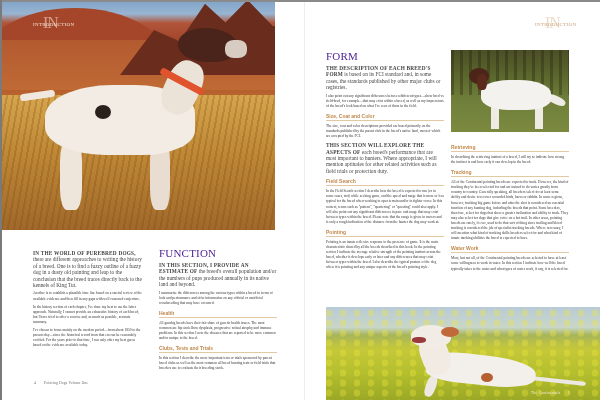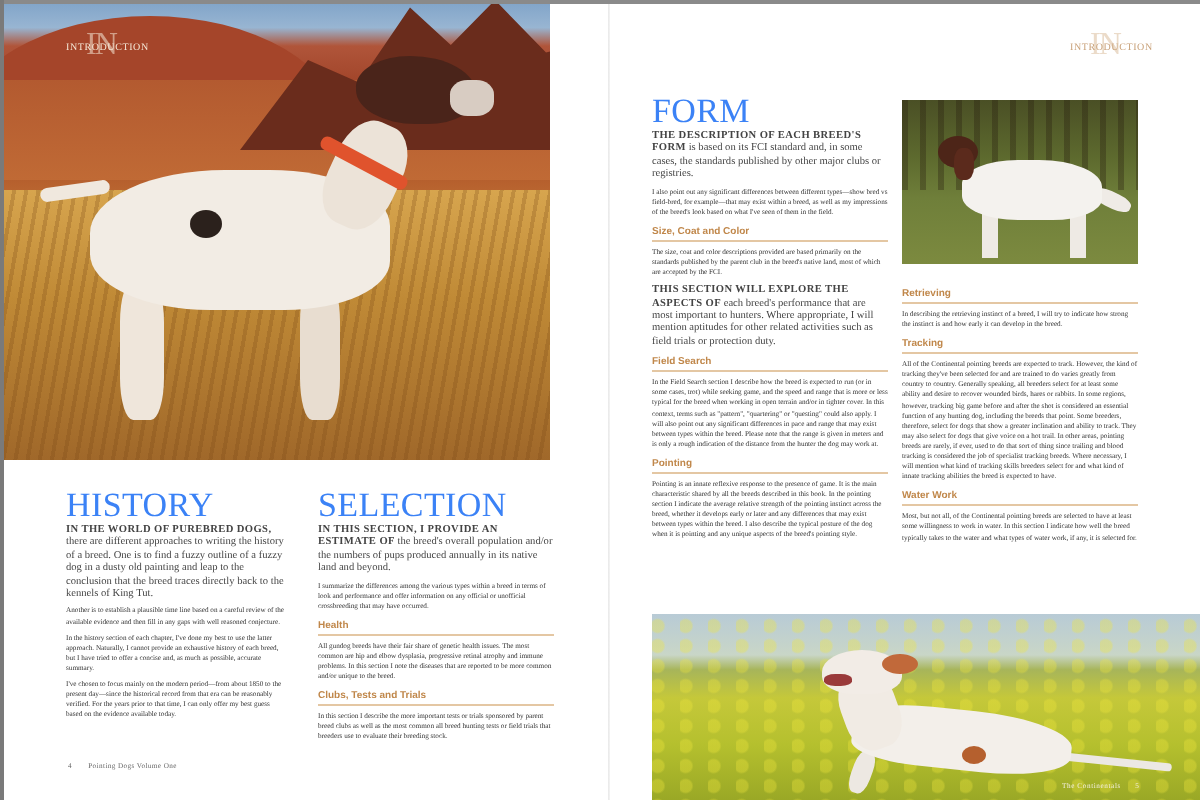--- a/index.html
+++ b/index.html
@@ -31,21 +31,21 @@
   .hero .dog-muzzle { position: absolute; left: 225px; top: 40px; width: 22px; height: 18px; background: #d8ccc2; border-radius: 40%; }
   .hero .dog-collar { position: absolute; left: 158px; top: 78px; width: 48px; height: 7px; background: #e0532d; transform: rotate(28deg); border-radius: 3px; }
   .hero .dog-leg1 { position: absolute; left: 60px; top: 140px; width: 22px; height: 70px; background: #efe6db; border-radius: 30%; }
   .hero .dog-leg2 { position: absolute; left: 150px; top: 140px; width: 20px; height: 70px; background: #e8ddd0; border-radius: 30%; }
   .hero .dog-tail { position: absolute; left: 20px; top: 92px; width: 35px; height: 7px; background: #f0e8de; transform: rotate(-8deg); border-radius: 4px; }
 
   .running-head-left { position: absolute; left: 33px; top: 22px; font-size: 5px; letter-spacing: 0.3px; color: #f5e7d6; z-index: 3; }
   .running-head-left .big { position: absolute; left: 10px; top: -8px; font-size: 16px; color: rgba(245,231,214,0.55); letter-spacing: -1px; }
 
   .col { position: absolute; }
-  .h-section { font-size: 17px; color: #3b82f6; line-height: 12px; letter-spacing: 0.2px; }
+  .h-section { font-size: 11px; color: #4c1d95; line-height: 12px; letter-spacing: 0.2px; }
   .lead { font-size: 5.3px; line-height: 6.4px; color: #444; margin-top: 3px; }
   .lead .caps { text-transform: uppercase; letter-spacing: 0.2px; font-weight: bold; color: #444; }
   .body { font-size: 3.6px; line-height: 5.1px; color: #333; margin-top: 3px; }
   .subhead { font-family: "Liberation Sans", "DejaVu Sans", sans-serif; font-size: 5px; font-weight: bold; color: #c0874a; border-bottom: 0.6px solid #e4c7a3; padding-bottom: 1px; margin-top: 4px; }
 
   .footer-left { position: absolute; left: 34px; top: 381px; font-size: 3.6px; color: #666; letter-spacing: 0.2px; }
   .footer-left .pnum { margin-right: 7px; }
 
   
   .running-head-right { position: absolute; left: 535px; top: 22px; font-size: 5px; color: #c9a27a; letter-spacing: 0.3px; z-index: 3; }
@@ -98,33 +98,32 @@
     <div class="dog-head"></div>
     <div class="dog-muzzle"></div>
   </div>
 
   <div class="running-head-left">
     <span class="big">IN</span>
     <span>INTRODUCTION</span>
   </div>
 
   <div class="col" style="left:33px; top:247px; width:110px;">
-    <div class="h-section">HISTORY</div>
     <div class="lead">
       <span class="caps">IN THE WORLD OF PUREBRED DOGS,</span>
       <span>there are different approaches to writing the history of a breed. One is to find a fuzzy outline of a fuzzy dog in a dusty old painting and leap to the conclusion that the breed traces directly back to the kennels of King Tut.</span>
     </div>
     <p class="body">Another is to establish a plausible time line based on a careful review of the available evidence and then fill in any gaps with well reasoned conjecture.</p>
     <p class="body">In the history section of each chapter, I've done my best to use the latter approach. Naturally, I cannot provide an exhaustive history of each breed, but I have tried to offer a concise and, as much as possible, accurate summary.</p>
     <p class="body">I've chosen to focus mainly on the modern period—from about 1850 to the present day—since the historical record from that era can be reasonably verified. For the years prior to that time, I can only offer my best guess based on the evidence available today.</p>
   </div>
 
   <div class="col" style="left:159px; top:247px; width:118px;">
     <div class="h-section">
-      <div>SELECTION</div>
+      <div>FUNCTION</div>
     </div>
     <div class="lead">
       <span class="caps">IN THIS SECTION, I PROVIDE AN ESTIMATE OF</span>
       <span>the breed's overall population and/or the numbers of pups produced annually in its native land and beyond.</span>
     </div>
     <p class="body">I summarize the differences among the various types within a breed in terms of look and performance and offer information on any official or unofficial crossbreeding that may have occurred.</p>
     <div class="subhead">Health</div>
     <p class="body">All gundog breeds have their fair share of genetic health issues. The most common are hip and elbow dysplasia, progressive retinal atrophy and immune problems. In this section I note the diseases that are reported to be more common and/or unique to the breed.</p>
     <div class="subhead">Clubs, Tests and Trials</div>
     <p class="body">In this section I describe the more important tests or trials sponsored by parent breed clubs as well as the most common all breed hunting tests or field trials that breeders use to evaluate their breeding stock.</p>

